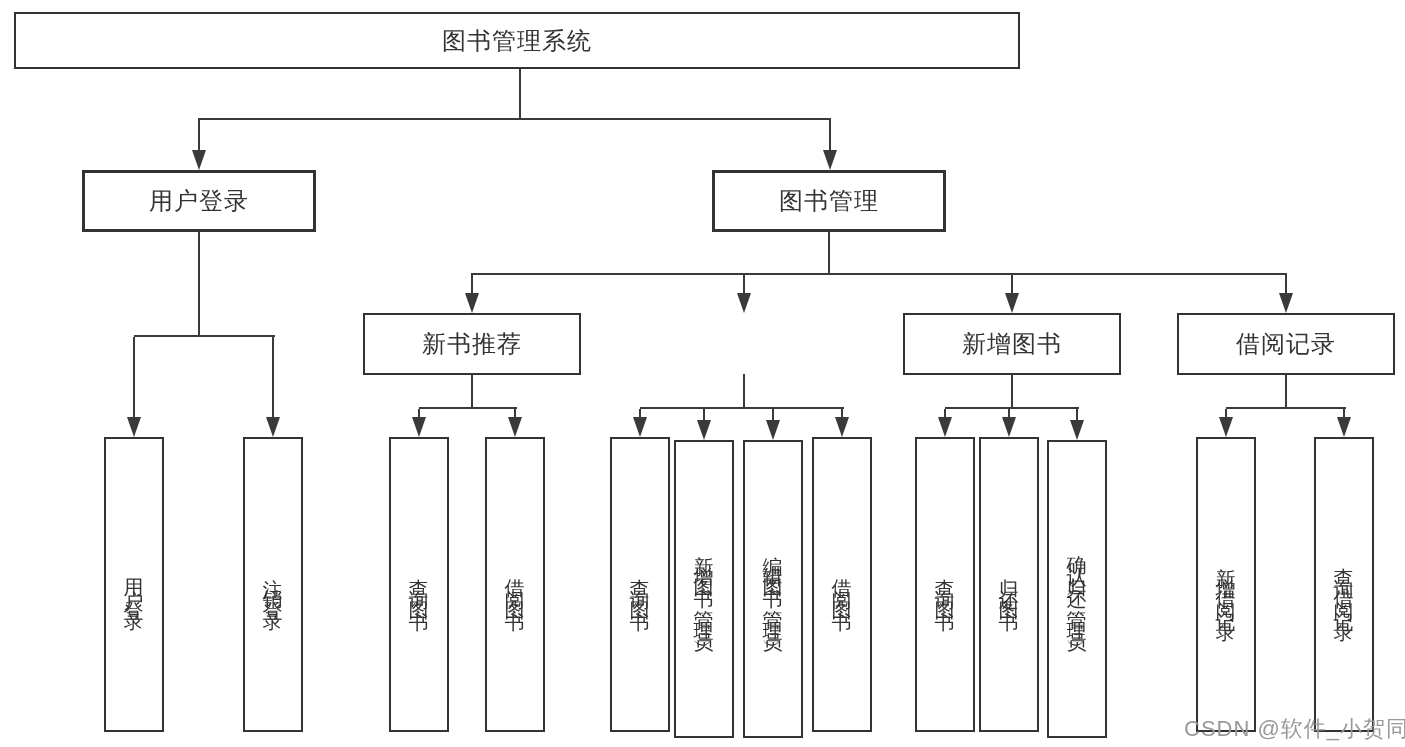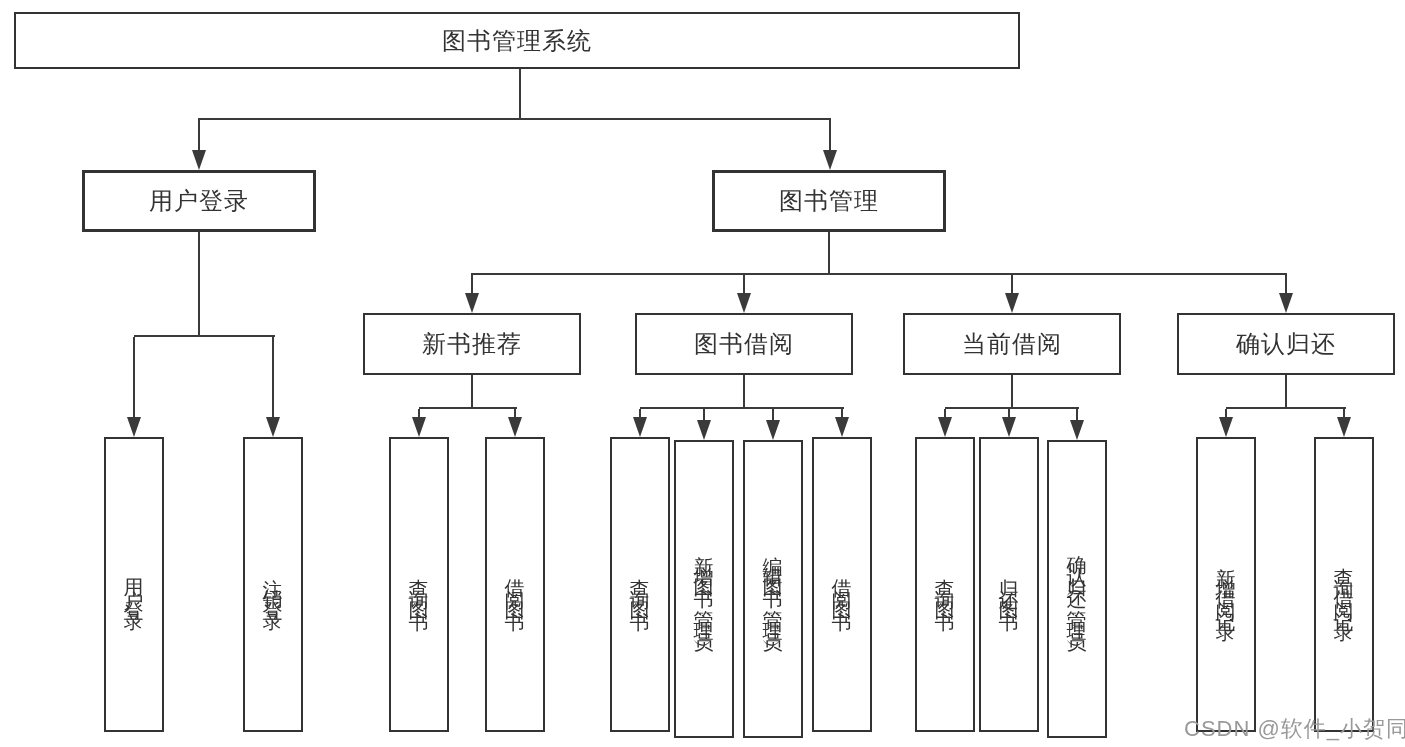--- a/index.html
+++ b/index.html
@@ -75,25 +75,24 @@
 <div id="stage">
 
   <div class="box root" style="left:14px;top:12px;width:1006px;height:57px;">图书管理系统</div>
 
   <div class="box l2" style="left:82px;top:170px;width:234px;height:62px;">用户登录</div>
 
   <div class="box l2" style="left:712px;top:170px;width:234px;height:62px;">图书管理</div>
 
   <div class="box" style="left:363px;top:313px;width:218px;height:62px;">新书推荐</div>
 
-  <div class="box" style="left:635px;top:313px;width:218px;height:62px;">图书借阅</div>
 
-  <div class="box" style="left:903px;top:313px;width:218px;height:62px;">当前借阅</div>
+  <div class="box" style="left:903px;top:313px;width:218px;height:62px;">新增图书</div>
 
-  <div class="box" style="left:1177px;top:313px;width:218px;height:62px;">确认归还</div>
+  <div class="box" style="left:1177px;top:313px;width:218px;height:62px;">借阅记录</div>
 
   <div class="leaf regular" style="left:104px;">
     <span class="vtext">用户登录</span>
   </div>
   <div class="leaf regular" style="left:243px;">
     <span class="vtext">注销登录</span>
   </div>
 
   <div class="leaf regular" style="left:389px;">
     <span class="vtext">查询图书</span>

